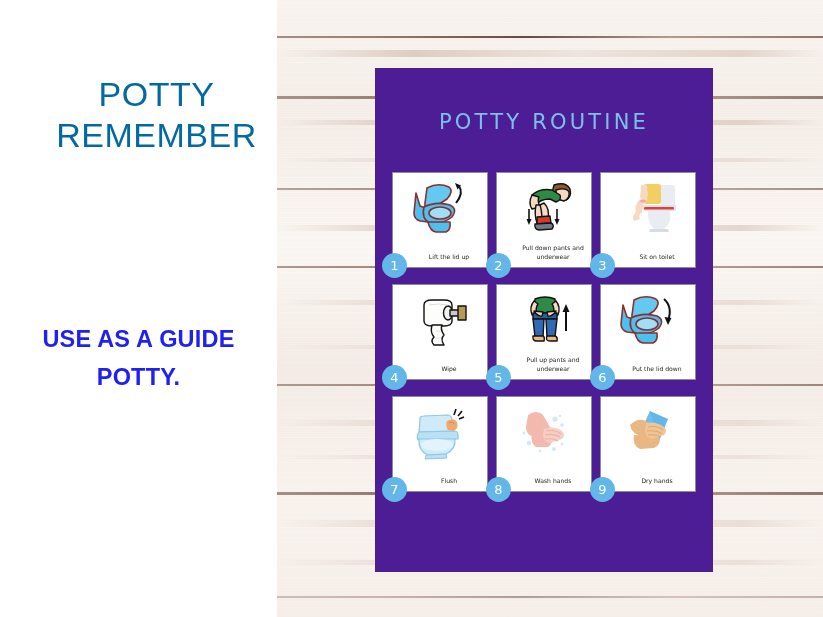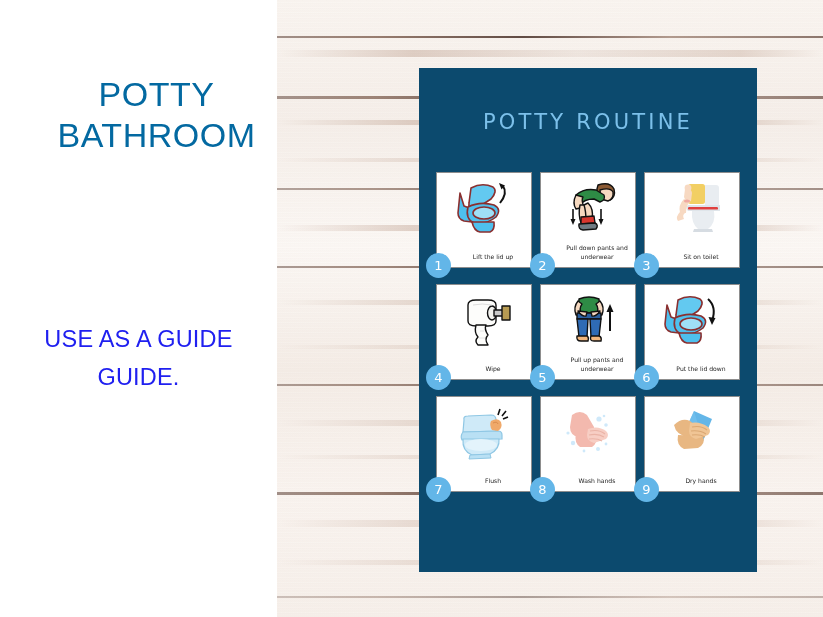--- a/index.html
+++ b/index.html
@@ -43,21 +43,21 @@
     color: #0369a1;
     padding-left: 36px;
   }
 
   .subcopy {
     position: absolute;
     left: 0; top: 320px;
     width: 277px;
     text-align: center;
     font-family: "Liberation Sans", sans-serif;
-    font-weight: normal;
+    font-weight: bold;
     font-size: 23.5px;
     line-height: 1.62;
     letter-spacing: 0.2px;
     color: #2020f0;
   }
 
   
   .wood {
     position: absolute;
     left: 277px; top: 0;
@@ -98,23 +98,22 @@
       rgba(180,145,125,0.30) 85%,
       rgba(175,138,118,0.00) 100%);
   }
 
   
   .poster {
     position: absolute;
     left: 375px; top: 68px;
     width: 338px;
     height: 504px;
-    background: #0c4a6e;
+    background: #4c1d95;
     z-index: 4;
-    margin-left: 44px;
   }
 
   .poster-title {
     position: absolute;
     left: 0; top: 42px;
     width: 338px;
     text-align: center;
     font-family: "DejaVu Sans", sans-serif;
     font-size: 21px;
     font-weight: normal;
@@ -390,21 +389,21 @@
         <div class="caption">Dry hands</div>
         <div class="badge">9</div>
       </div>
 
     </div>
   </div>
 
   <div class="left-panel">
     <div class="headline">
       <div>POTTY</div>
-      <div>BATHROOM</div>
+      <div>REMEMBER</div>
     </div>
     <div class="subcopy">
       <div>USE AS A GUIDE</div>
-      <div>GUIDE.</div>
+      <div>POTTY.</div>
     </div>
   </div>
 
 </div>
 
 </body></html>

